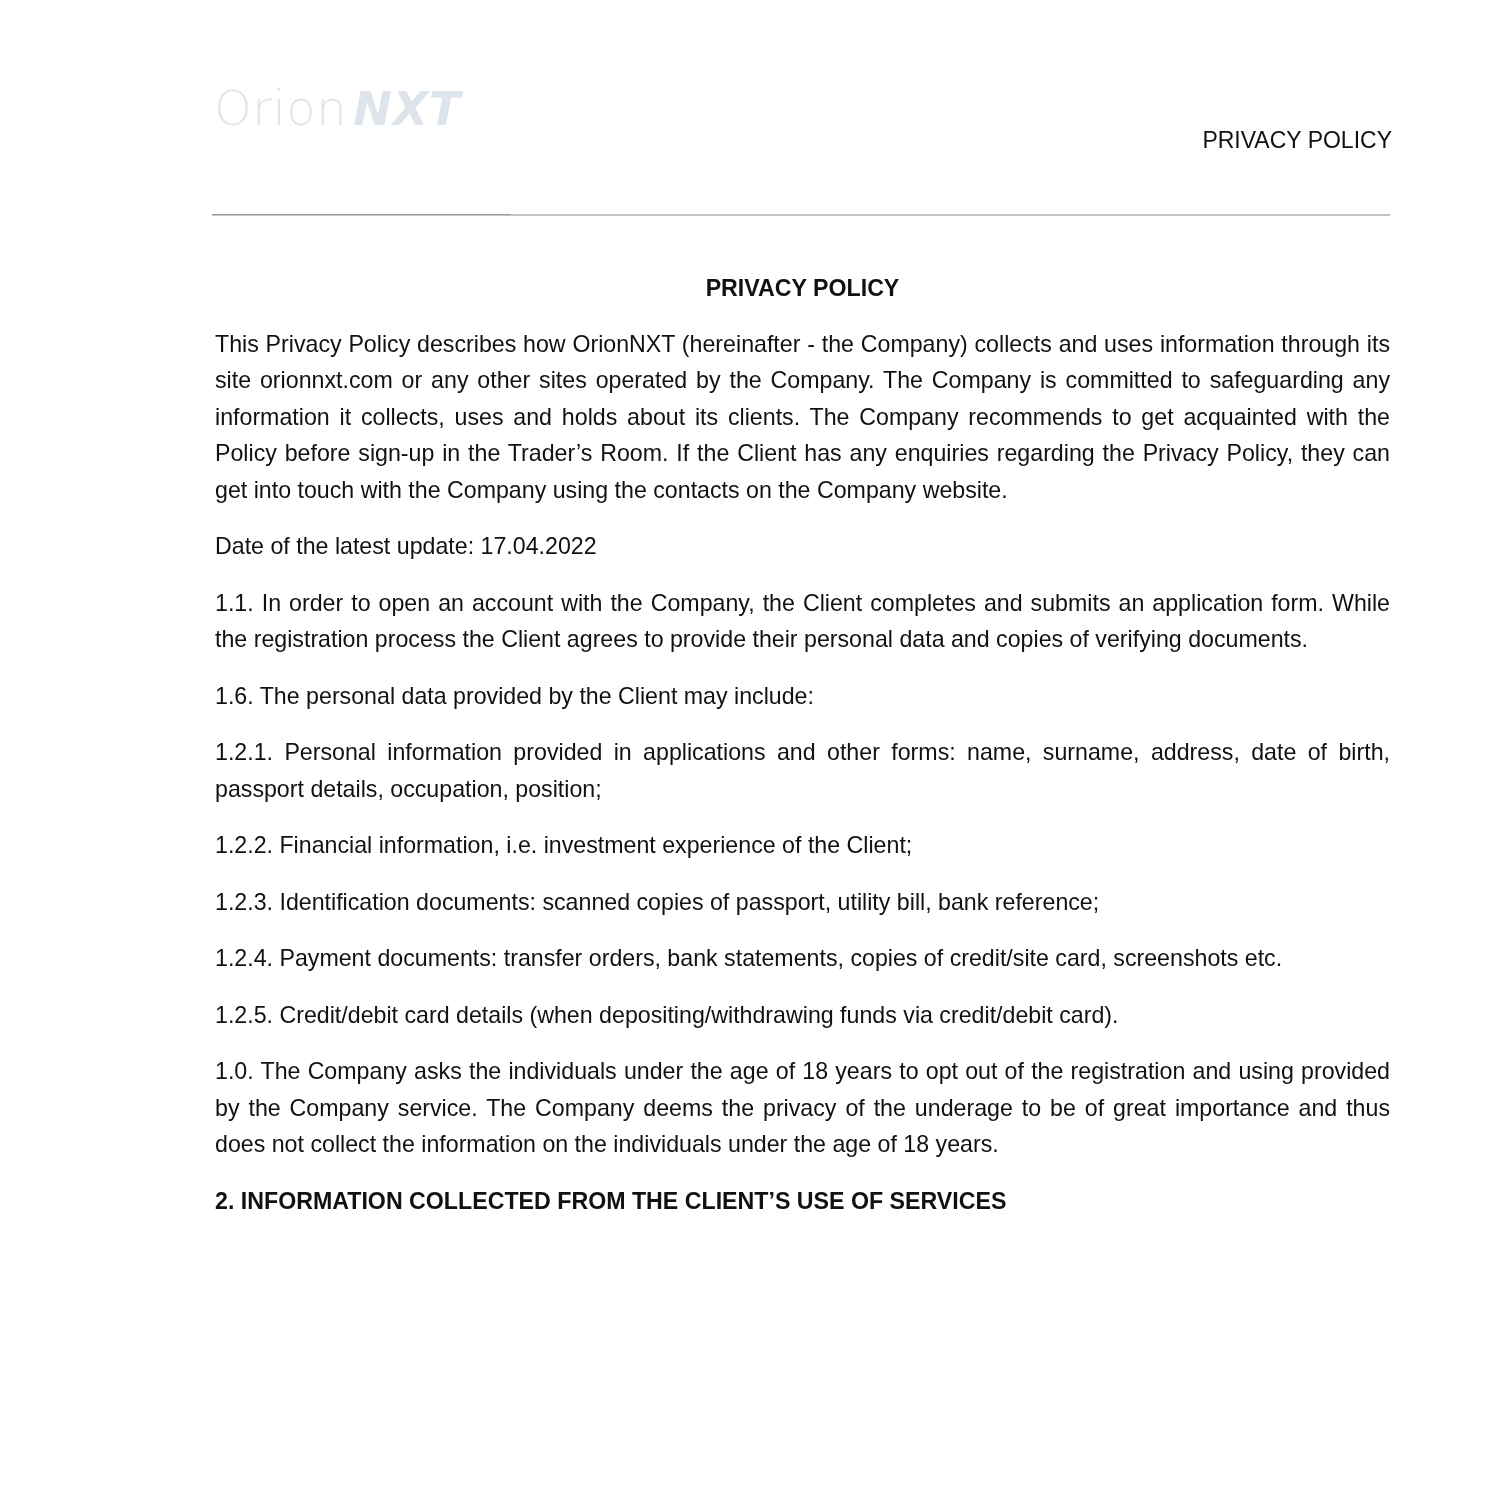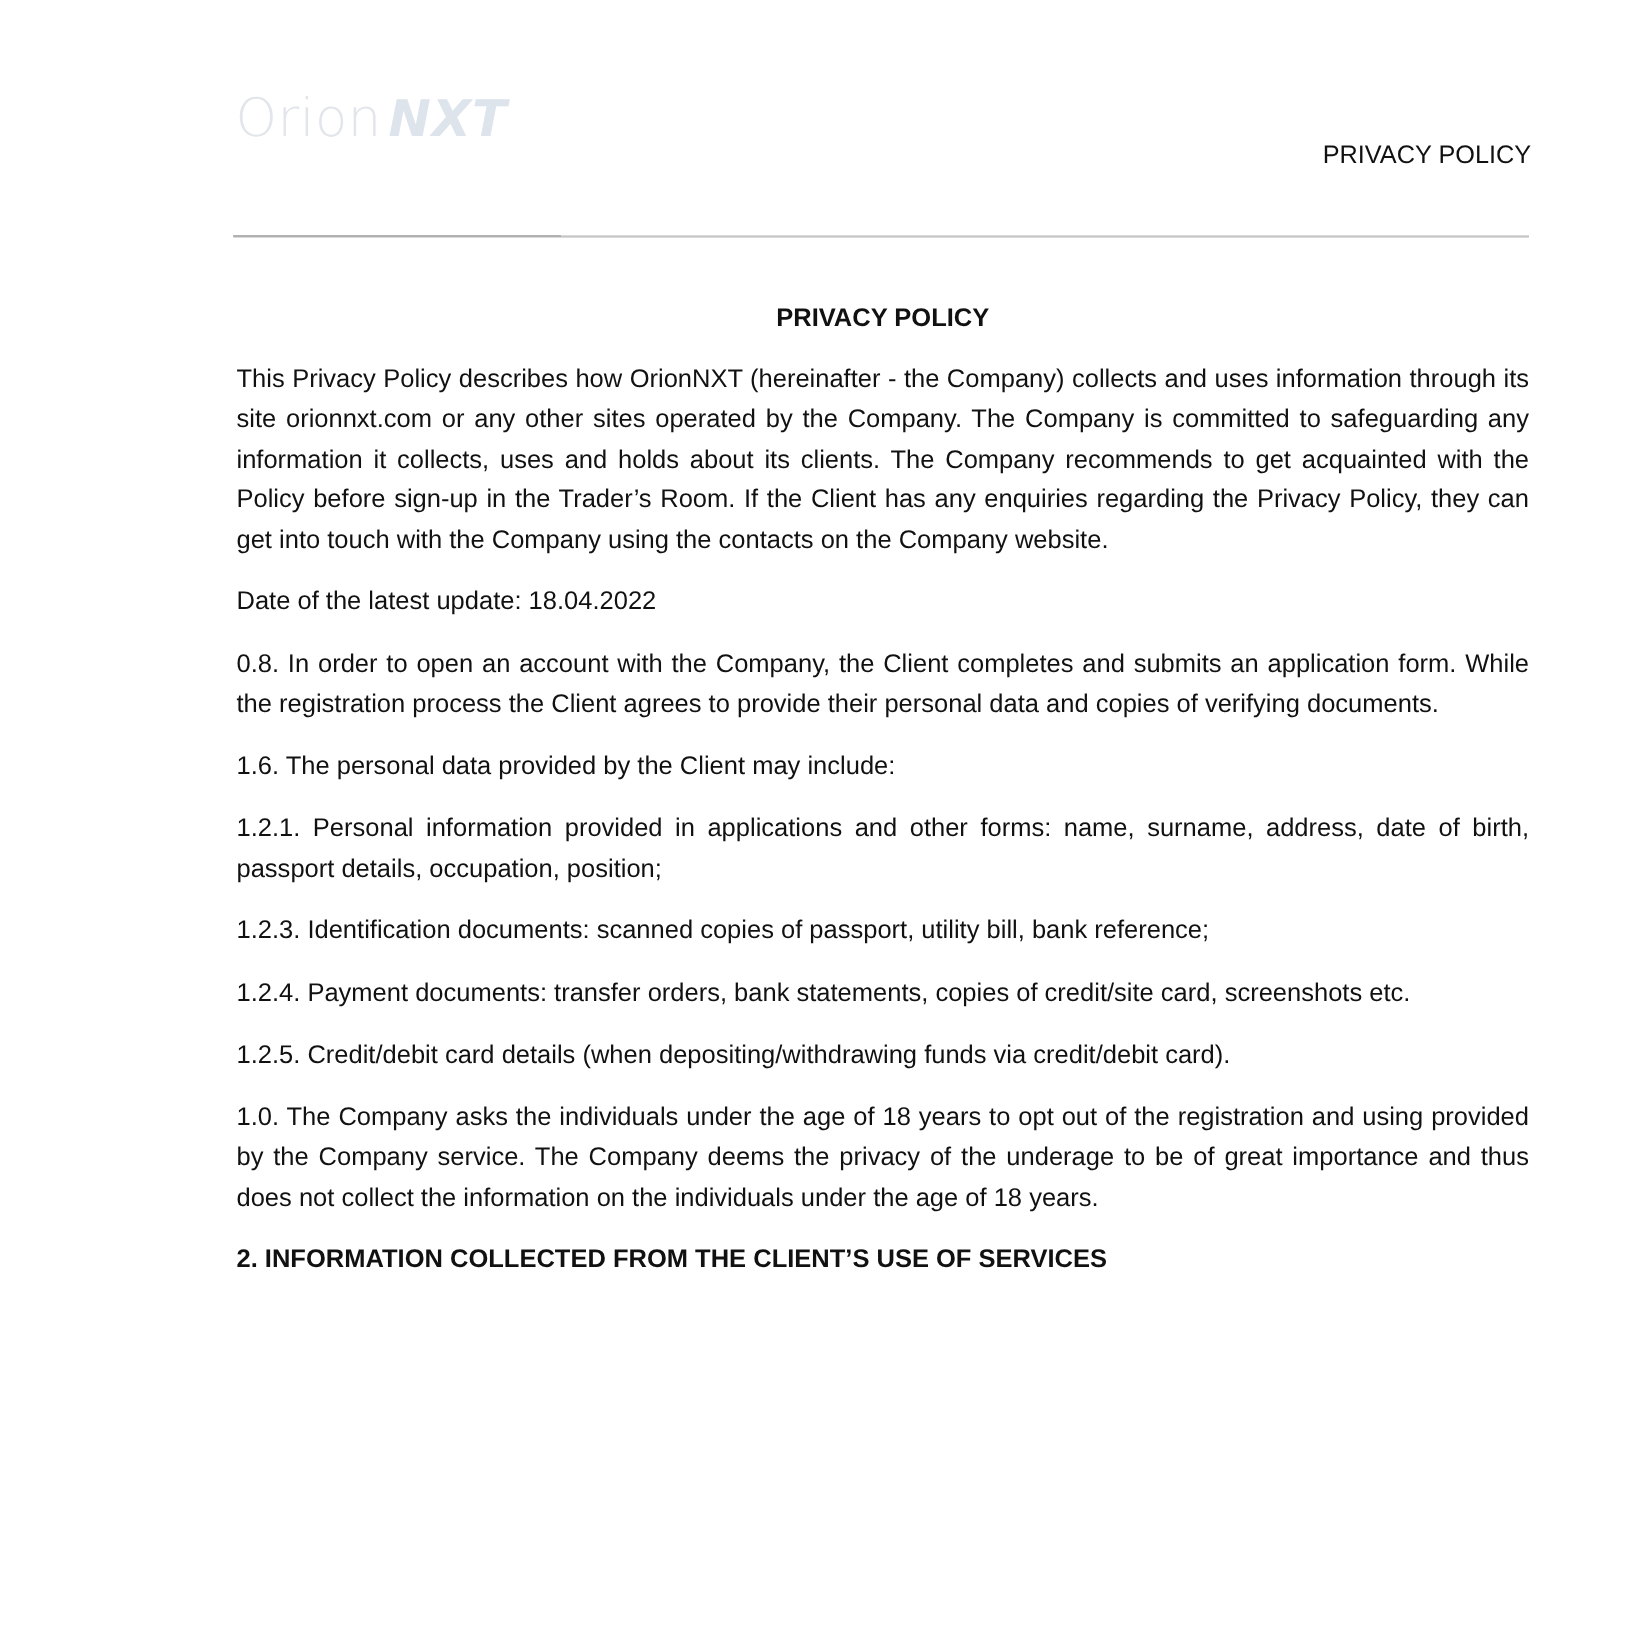--- a/index.html
+++ b/index.html
@@ -33,24 +33,25 @@
   </div>
 
   <div class="header-title">PRIVACY POLICY</div>
 
   <div class="header-rule"></div>
   <div class="header-rule-accent"></div>
 
   <div class="content">
     <p class="doc-title">PRIVACY POLICY</p>
     <p class="para">This Privacy Policy describes how OrionNXT (hereinafter - the Company) collects and uses information through its site orionnxt.com or any other sites operated by the Company. The Company is committed to safeguarding any information it collects, uses and holds about its clients. The Company recommends to get acquainted with the Policy before sign-up in the Trader’s Room. If the Client has any enquiries regarding the Privacy Policy, they can get into touch with the Company using the contacts on the Company website.</p>
-    <p class="para">Date of the latest update: 18.04.2022</p>
-    <p class="para">0.8. In order to open an account with the Company, the Client completes and submits an application form. While the registration process the Client agrees to provide their personal data and copies of verifying documents.</p>
+    <p class="para">Date of the latest update: 17.04.2022</p>
+    <p class="para">1.1. In order to open an account with the Company, the Client completes and submits an application form. While the registration process the Client agrees to provide their personal data and copies of verifying documents.</p>
     <p class="para">1.6. The personal data provided by the Client may include:</p>
     <p class="para">1.2.1. Personal information provided in applications and other forms: name, surname, address, date of birth, passport details, occupation, position;</p>
+    <p class="para">1.2.2. Financial information, i.e. investment experience of the Client;</p>
     <p class="para">1.2.3. Identification documents: scanned copies of passport, utility bill, bank reference;</p>
     <p class="para">1.2.4. Payment documents: transfer orders, bank statements, copies of credit/site card, screenshots etc.</p>
     <p class="para">1.2.5. Credit/debit card details (when depositing/withdrawing funds via credit/debit card).</p>
     <p class="para">1.0. The Company asks the individuals under the age of 18 years to opt out of the registration and using provided by the Company service. The Company deems the privacy of the underage to be of great importance and thus does not collect the information on the individuals under the age of 18 years.</p>
     <p class="section-heading">2. INFORMATION COLLECTED FROM THE CLIENT’S USE OF SERVICES</p>
   </div>
 
 </div>
 
 </body></html>

